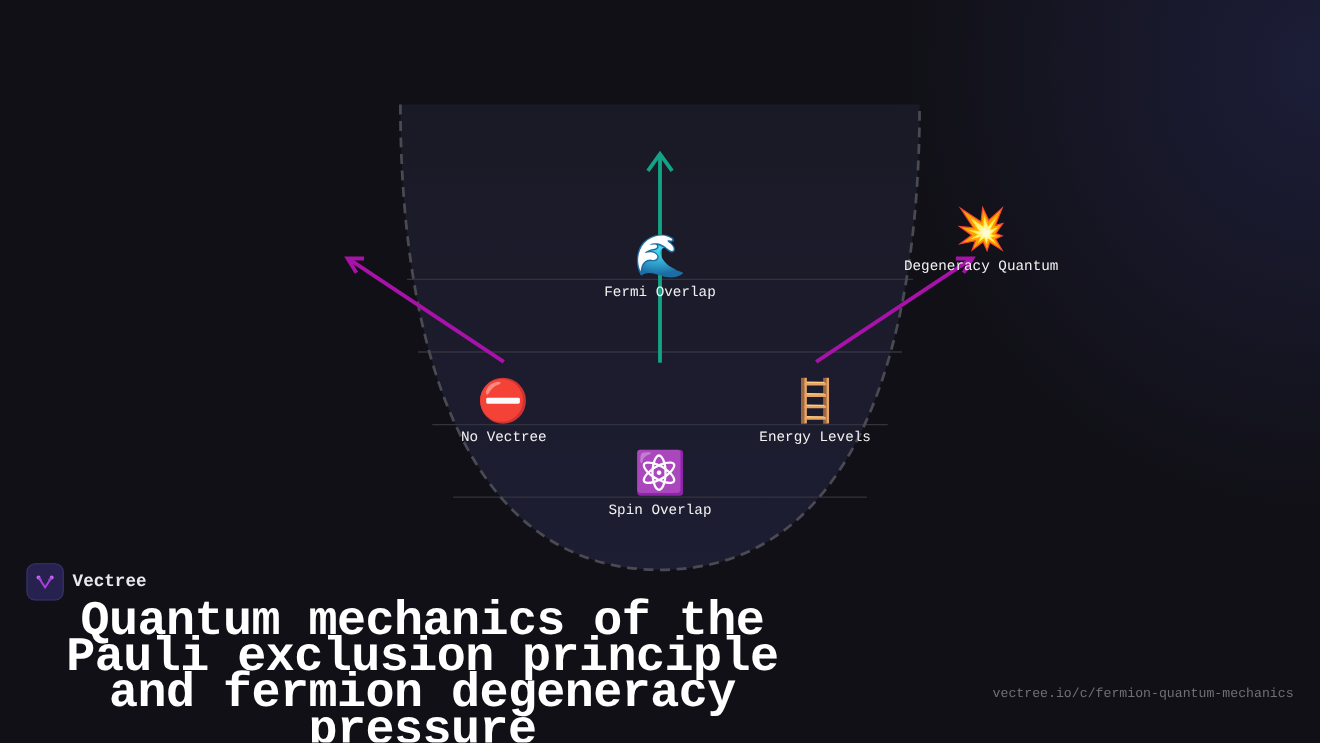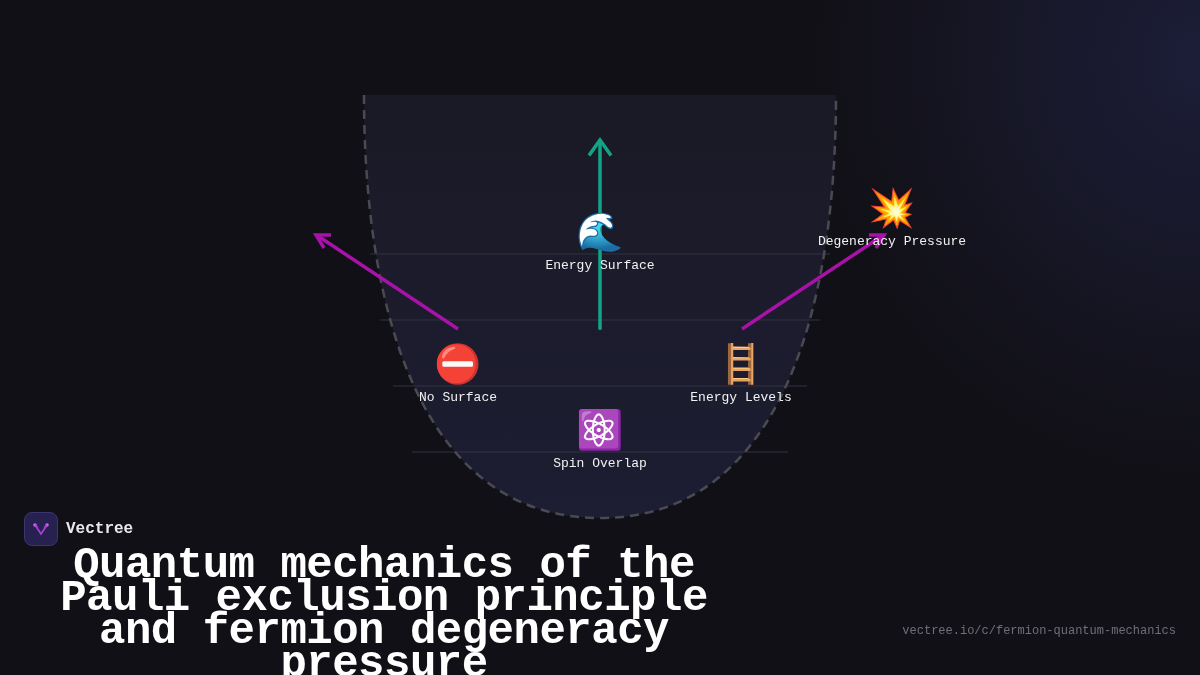--- a/index.html
+++ b/index.html
@@ -65,41 +65,41 @@
   </g>
 
   <g stroke="#a712a8" stroke-width="3.5" fill="none">
     <line x1="742" y1="329" x2="882" y2="236"></line>
     <polyline points="869,235 884,235 876,248"></polyline>
   </g>
 </svg>
 
 <div class="node" style="left:600px; top:210px;">
   <span class="emoji">🌊</span>
-  <span class="label">Energy Surface</span>
+  <span class="label">Fermi Overlap</span>
 </div>
 
 <div class="node" style="left:458px; top:342px;">
   <span class="emoji">⛔</span>
-  <span class="label">No Surface</span>
+  <span class="label">No Vectree</span>
 </div>
 
 <div class="node" style="left:741px; top:342px;">
   <span class="emoji">🪜</span>
   <span class="label">Energy Levels</span>
 </div>
 
 <div class="node" style="left:600px; top:408px;">
   <span class="emoji">⚛️</span>
   <span class="label">Spin Overlap</span>
 </div>
 
 <div class="node" style="left:892px; top:186px;">
   <span class="emoji">💥</span>
-  <span class="label">Degeneracy Pressure</span>
+  <span class="label">Degeneracy Quantum</span>
 </div>
 
 <div class="brand">
   <div class="brand-logo">
     <svg width="20" height="20" viewBox="0 0 20 20">
       <path d="M4,6 L10,15 L16,6" fill="none" stroke="#a63fd9" stroke-width="1.8"></path>
       <circle cx="4" cy="6" r="1.8" fill="#c06ae8"></circle>
       <circle cx="16" cy="6" r="1.8" fill="#c06ae8"></circle>
       <path d="M7,8.5 L4,6 M13,8.5 L16,6" stroke="#a63fd9" stroke-width="1.2"></path>
     </svg>

